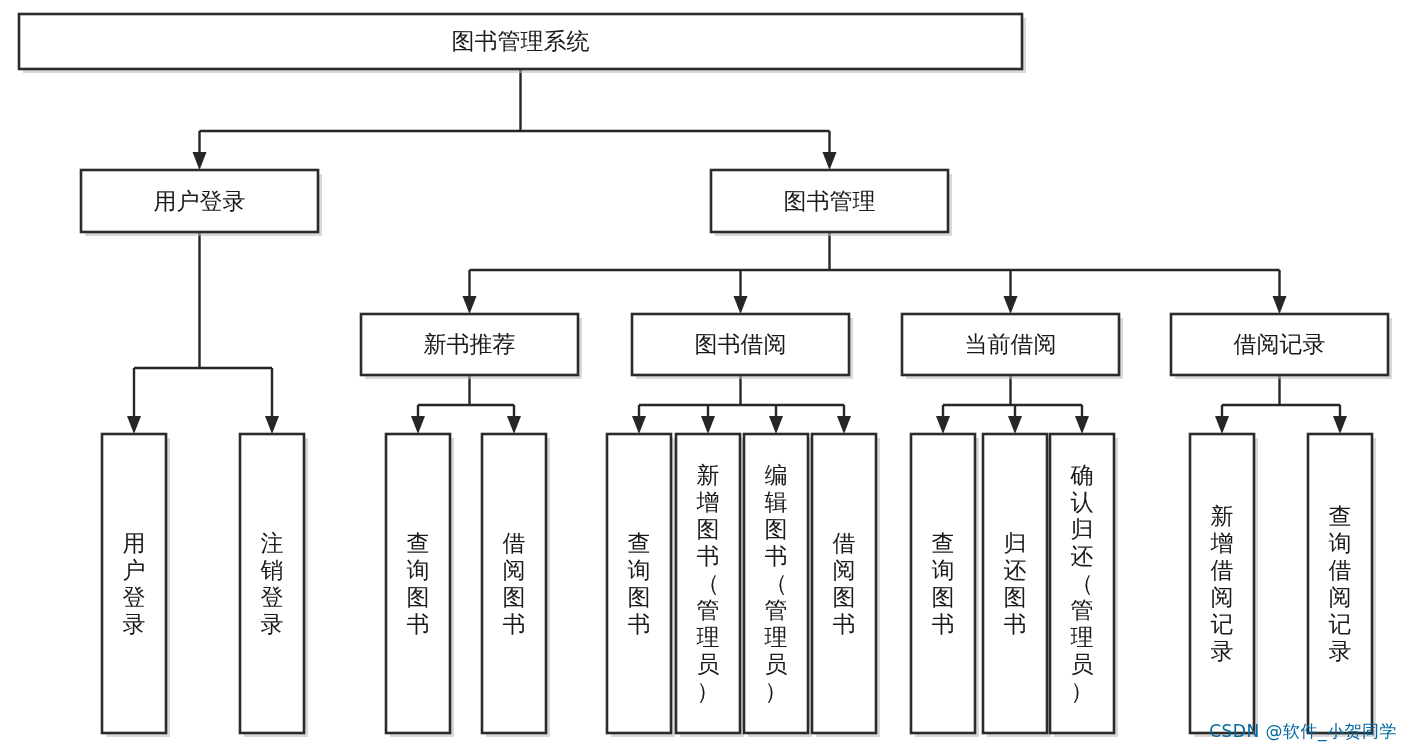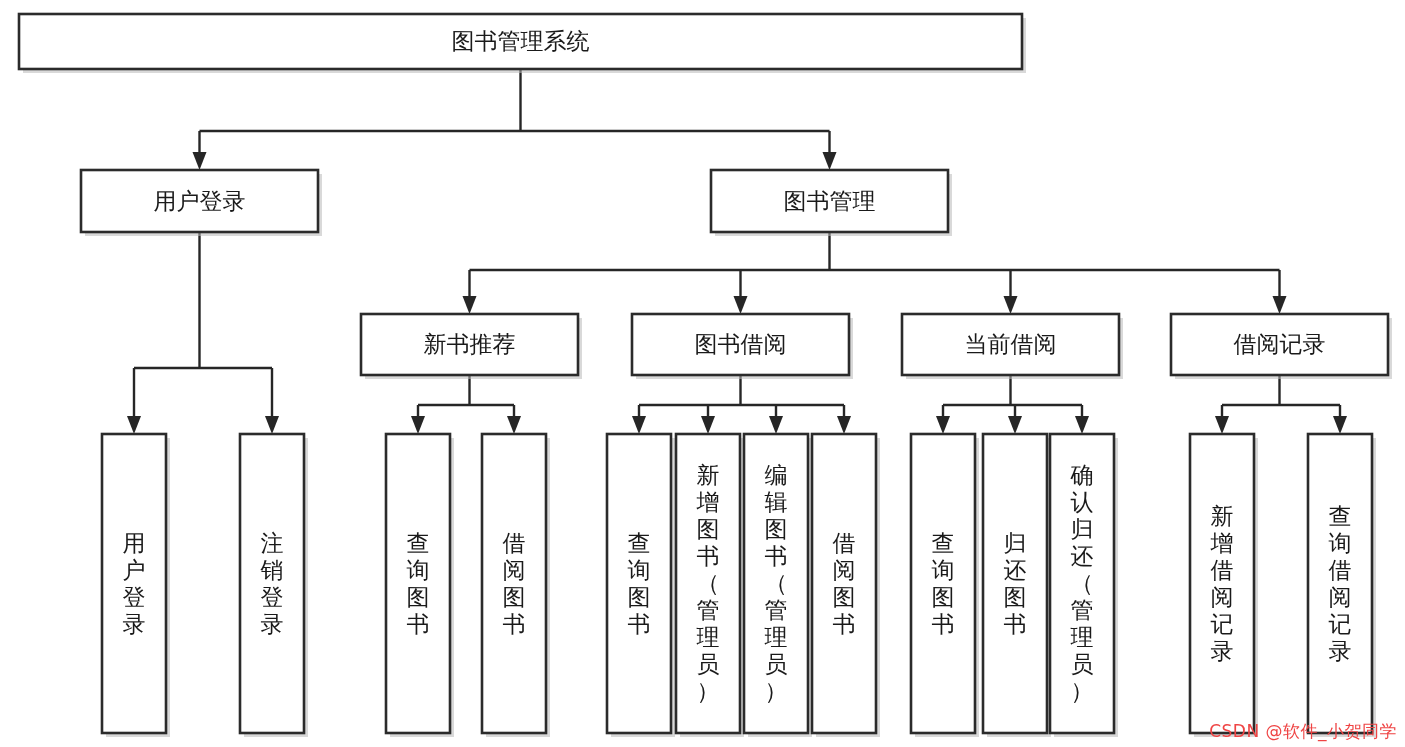--- a/index.html
+++ b/index.html
@@ -56,21 +56,21 @@
     font-size: 23px;
     fill: #1a1a1a;
     text-anchor: middle;
   }
   .watermark {
     position: absolute;
     right: 8px;
     bottom: 4px;
     font-family: "DejaVu Sans", "Liberation Sans", sans-serif;
     font-size: 17px;
-    color: #ef4444;
+    color: #0369a1;
     white-space: nowrap;
     letter-spacing: 0.5px;
   }
 </style>
 </head>
 <body>
 
 <div id="diagram-root">
 
   <svg class="flow" viewBox="0 0 1405 747">

